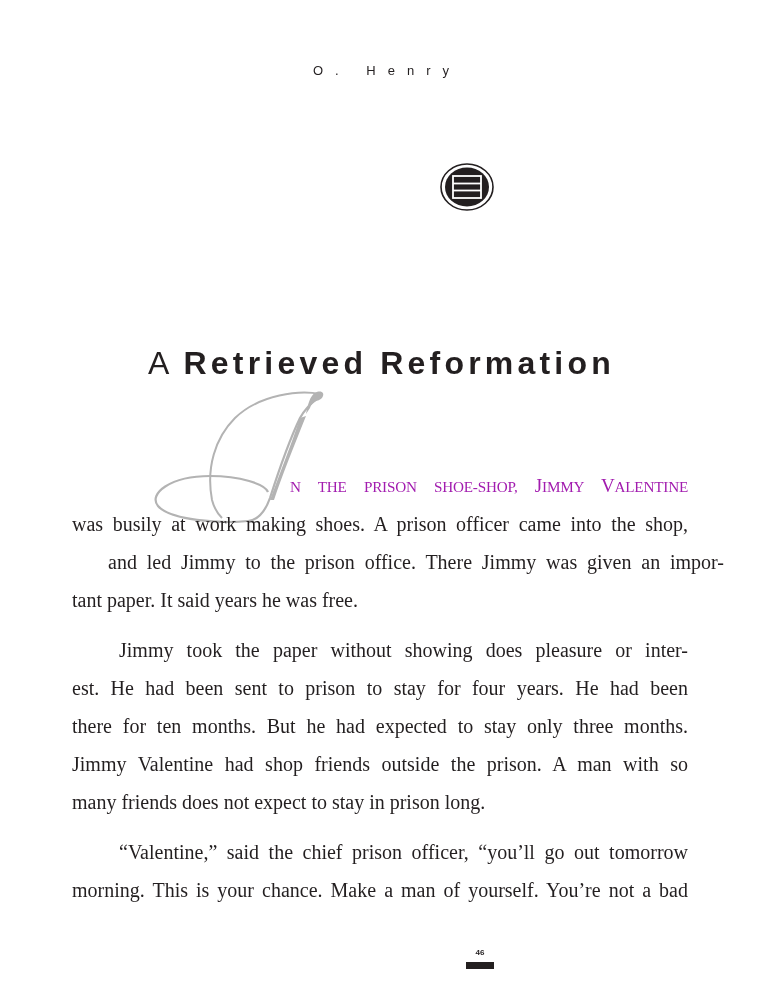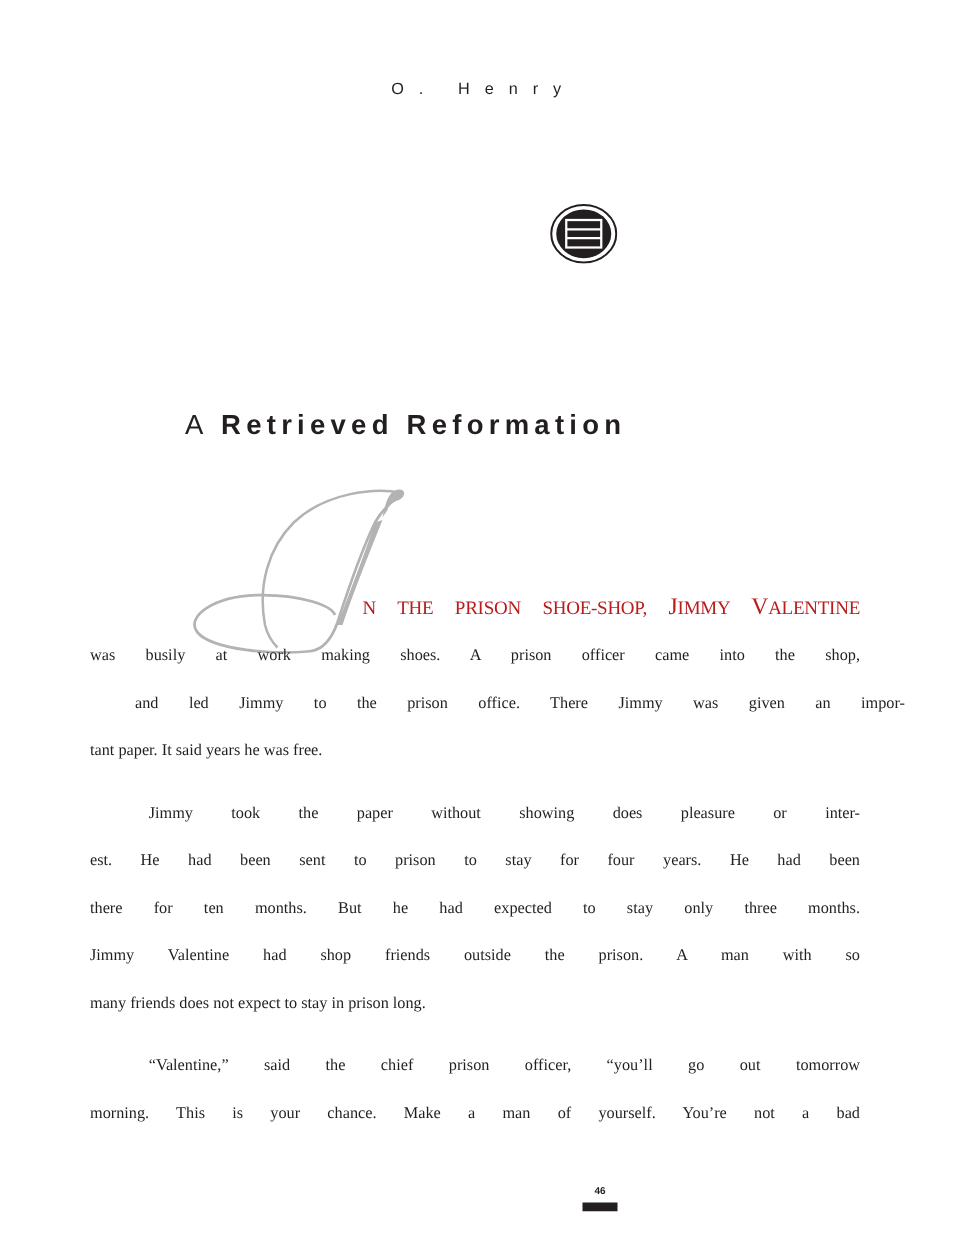--- a/index.html
+++ b/index.html
@@ -30,24 +30,24 @@
     }
     .ornament {
       position: absolute;
       left: 440px;
       top: 163px;
       width: 54px;
       height: 48px;
     }
     .title {
       position: absolute;
-      top: 327px;
+      top: 345px;
       left: 148px;
       font-family: "Liberation Sans", sans-serif;
-      font-size: 22px;
+      font-size: 32px;
       letter-spacing: 4.2px;
       color: #231f20;
       white-space: nowrap;
     }
     .title .lead { font-weight: normal; margin-right: 10px; }
     .title .rest { font-weight: bold; }
     .dropcap {
       position: absolute;
       left: 150px;
       top: 388px;
@@ -57,35 +57,35 @@
     .line {
       position: absolute;
       left: 72px;
       width: 616px;
       white-space: nowrap;
       text-align: justify;
       text-align-last: justify;
       height: 24px;
       line-height: 24px;
       font-family: "Liberation Serif", serif;
-      font-size: 13px;
+      font-size: 20px;
       color: #231f20;
     }
     .line.last { text-align-last: left; }
     .line.indent { left: 119px; width: 569px; }
     .first-line {
       position: absolute;
       left: 290px;
       width: 398px;
       top: 474px;
       height: 24px;
       line-height: 24px;
       font-family: "Liberation Serif", serif;
       font-size: 15.2px;
-      color: #b91c1c;
+      color: #a21caf;
       white-space: nowrap;
       text-align: justify;
       text-align-last: justify;
       letter-spacing: -0.2px;
     }
     .first-line .big { font-size: 19px; }
     .folio {
       position: absolute;
       left: 466px;
       top: 948px;

